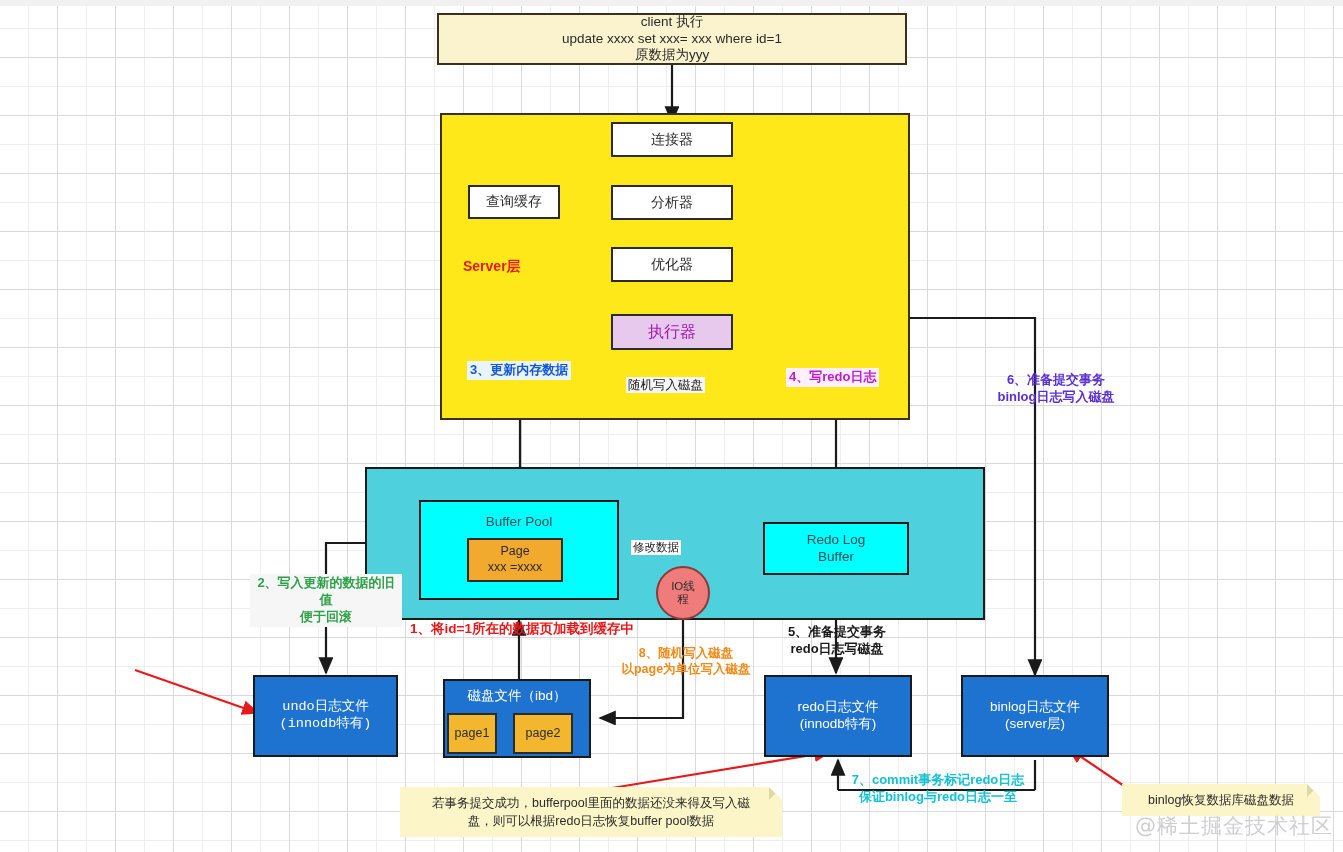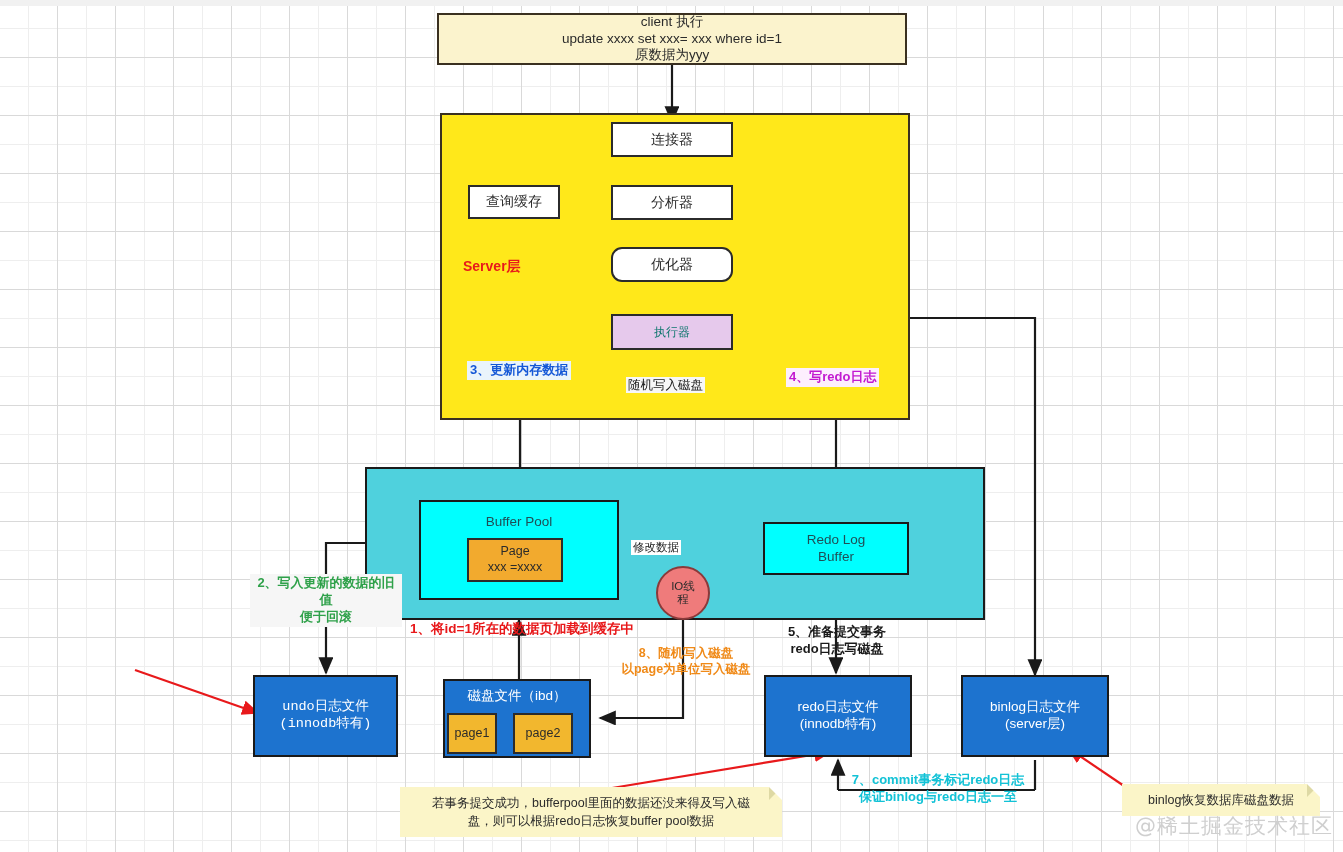--- a/index.html
+++ b/index.html
@@ -33,21 +33,21 @@
   }
   .region { position:absolute; box-sizing:border-box; border:2px solid #3a3020; }
   .region-server { background:#ffe81a; }
   .region-innodb { background:#4fd1dd; border-color:#1a1a1a; }
 
   .box-client {
     background:#fbf3cd; border:2px solid #3a3020;
     color:#2b2b2b; font-size:13.5px;
   }
   .box-white { background:#ffffff; border:2px solid #2b2b2b; color:#2b2b2b; font-size:14px; }
-  .box-purple { background:#e6c9ec; border:2px solid #2b2b2b; color:#0f766e; font-size:12px; }
+  .box-purple { background:#e6c9ec; border:2px solid #2b2b2b; color:#a21caf; font-size:16px; }
   .box-cyan { background:#00ffff; border:2px solid #1a1a1a; color:#1f4e56; font-size:13.5px; }
   .box-bufferpool { background:#00ffff; border:2px solid #1a1a1a; color:#1f4e56; font-size:13.5px;
                     justify-content:flex-start; padding-top:12px; }
   .box-page { background:#f2aa2e; border:2px solid #2b2b2b; color:#2b2b2b; font-size:12.5px; }
   .box-blue { background:#1d73cf; border:2px solid #1a1a1a; color:#ffffff; font-size:13.5px; }
   .box-disk { background:#1d73cf; border:2px solid #1a1a1a; color:#ffffff; font-size:13.5px;
               justify-content:flex-start; padding-top:7px; }
   .box-pagefile { background:#f2b72e; border:2px solid #2b2b2b; color:#2b2b2b; font-size:12.5px; }
 
   .circle-io {
@@ -172,30 +172,34 @@
 
   <div class="node box-white" style="left:611px; top:122px; width:122px; height:35px;">
     <span>连接器</span>
   </div>
   <div class="node box-white" style="left:468px; top:185px; width:92px; height:34px;">
     <span>查询缓存</span>
   </div>
   <div class="node box-white" style="left:611px; top:185px; width:122px; height:35px;">
     <span>分析器</span>
   </div>
-  <div class="node box-white" style="left:611px; top:247px; width:122px; height:35px;border-radius:11px;">
+  <div class="node box-white" style="left:611px; top:247px; width:122px; height:35px;">
     <span>优化器</span>
   </div>
   <div class="node box-purple" style="left:611px; top:314px; width:122px; height:36px;">
     <span>执行器</span>
   </div>
 
   <div class="label lbl-blue" style="left:467px; top:361px;">3、更新内存数据</div>
   <div class="label lbl-black" style="left:626px; top:377px;">随机写入磁盘</div>
   <div class="label lbl-magenta" style="left:786px; top:368px;">4、写redo日志</div>
+  <div class="label lbl-purple" style="left:976px; top:372px; width:160px; white-space:normal;">
+    <div>6、准备提交事务</div>
+    <div>binlog日志写入磁盘</div>
+  </div>
 
   <div class="node box-bufferpool" style="left:419px; top:500px; width:200px; height:100px;">
     <span>Buffer Pool</span>
   </div>
   <div class="node box-page" style="left:467px; top:538px; width:96px; height:44px;">
     <span>Page</span>
     <span class="sub">xxx =xxxx</span>
   </div>
   <div class="label lbl-modify" style="left:631px; top:540px;">修改数据</div>
   <div class="circle-io" style="left:656px; top:566px; width:54px; height:54px;">

